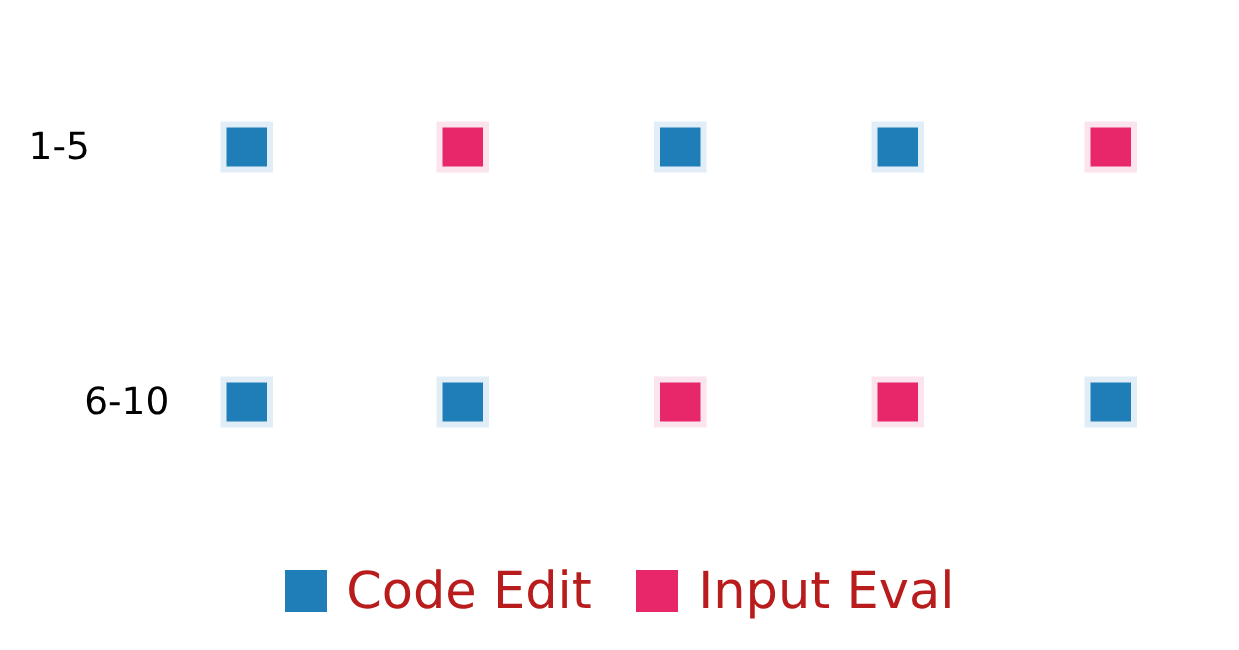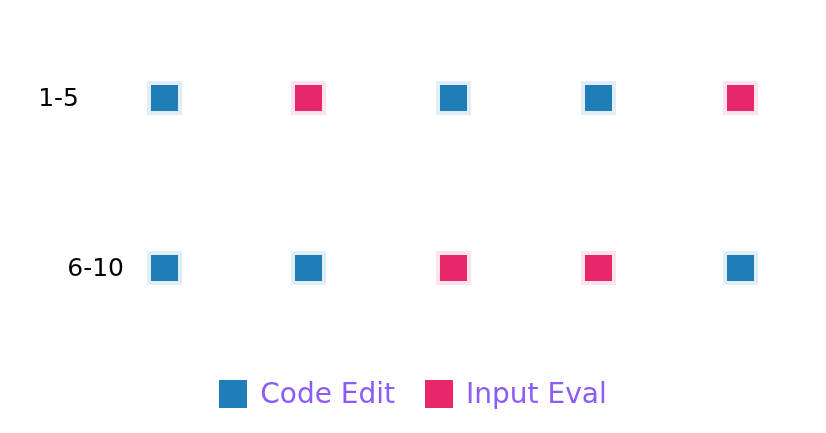--- a/index.html
+++ b/index.html
@@ -21,21 +21,21 @@
     position: absolute;
     left: 0; top: 0;
     width: 826px;
     height: 433px;
     background: #ffffff;
   }
   .row-label-box {
     position: absolute;
     left: 0;
     width: 79px;
-    text-align: right;
+    text-align: center;
     font-size: 25px;
     line-height: 1;
     color: #000000;
     white-space: nowrap;
   }
 
   
   .marker {
     position: absolute;
     width: 27px;
@@ -74,23 +74,23 @@
   }
   .legend-swatch {
     width: 28px;
     height: 28px;
     flex: 0 0 auto;
   }
   .legend-swatch.code-edit  { background: #1f7eb8; }
   .legend-swatch.input-eval { background: #e8276b; }
   .legend-text {
     margin-left: 13px;
-    font-size: 28px;
+    font-size: 34px;
     line-height: 1;
-    color: #8b5cf6;
+    color: #b91c1c;
     white-space: nowrap;
   }
 </style>
 </head>
 <body>
 
 <div id="chart-canvas">
 
   <div class="row-label-box" style="top:85px;">1-5</div>
 

